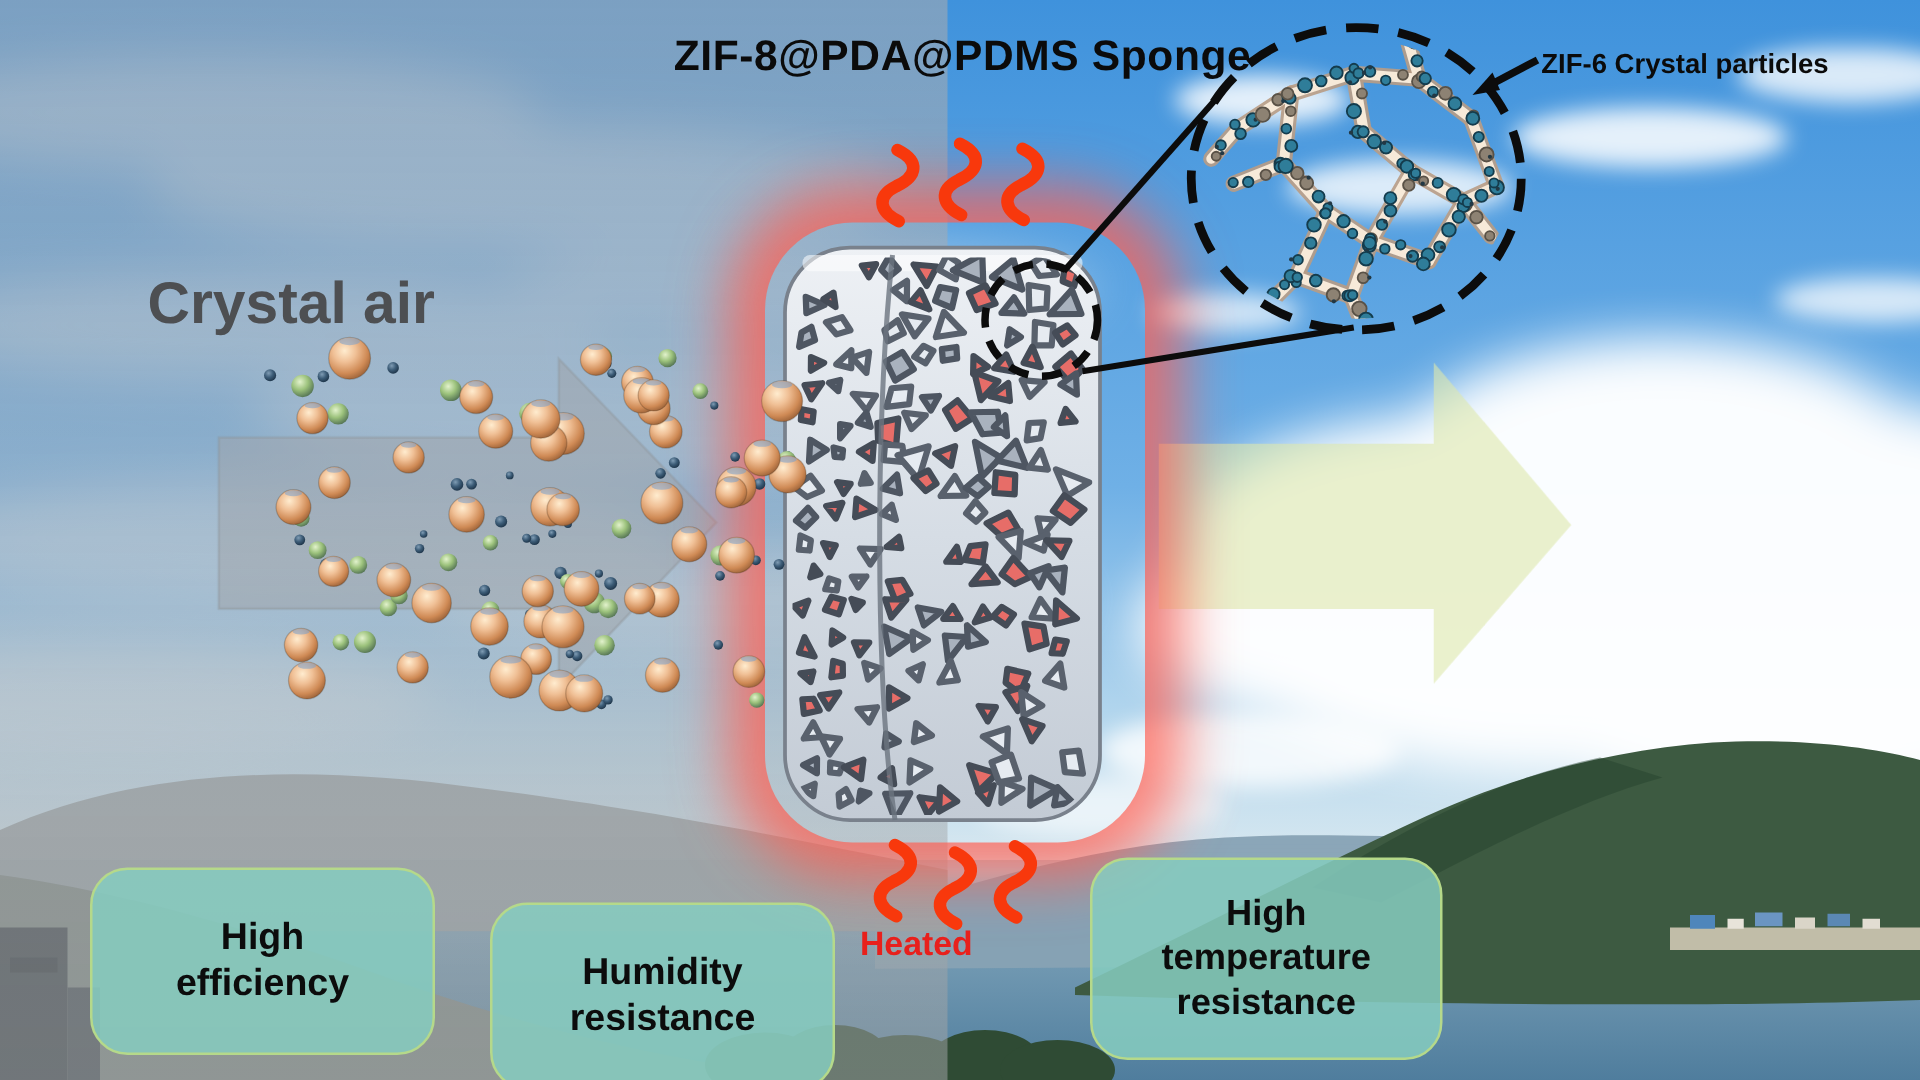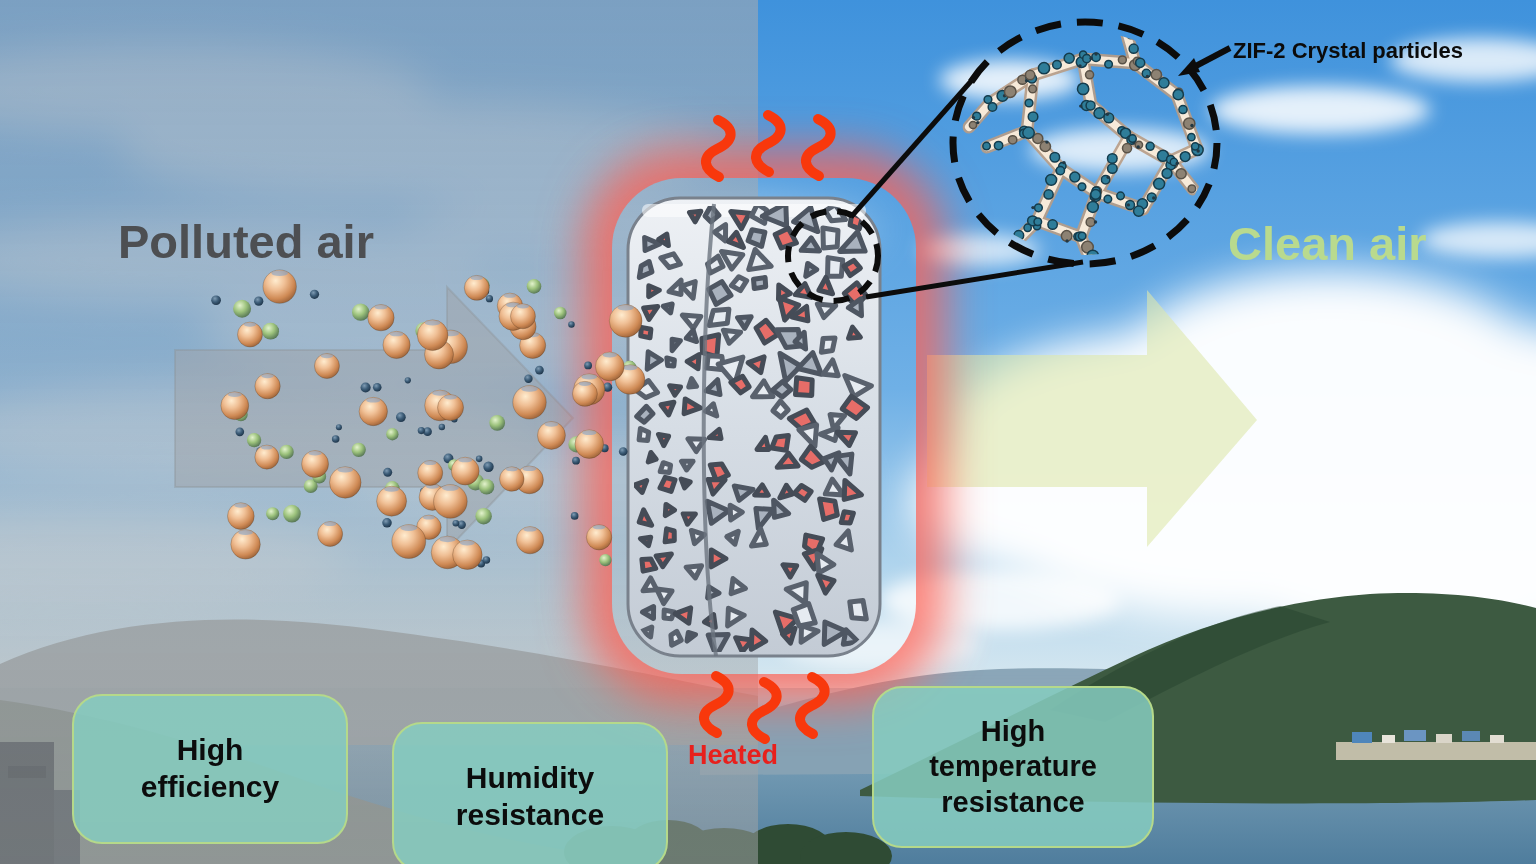--- a/index.html
+++ b/index.html
@@ -673,23 +673,23 @@
     <g stroke="#f8380c" stroke-width="10" stroke-linecap="round" fill="none">
       <use href="#hw" x="706" y="120"></use>
       <use href="#hw" x="756" y="115"></use>
       <use href="#hw" x="806" y="119"></use>
       <use href="#hw" x="704" y="676"></use>
       <use href="#hw" x="752" y="682"></use>
       <use href="#hw" x="800" y="677"></use>
     </g>
   </svg>
 
-  <div class="label" id="crystal-label">ZIF-2 Crystal particles</div>
-  <div class="label" id="polluted">Polluted air</div>
-  <div class="label" id="clean">Clean air</div>
+  <div class="label" id="title">ZIF-8@PDA@PDMS Sponge</div>
+  <div class="label" id="crystal-label">ZIF-6 Crystal particles</div>
+  <div class="label" id="polluted">Crystal air</div>
   <div class="label" id="heated">Heated</div>
 
   <div class="badge" id="badge1">
     <span>High
 efficiency</span>
   </div>
   <div class="badge" id="badge2">
     <span>Humidity
 resistance</span>
   </div>

